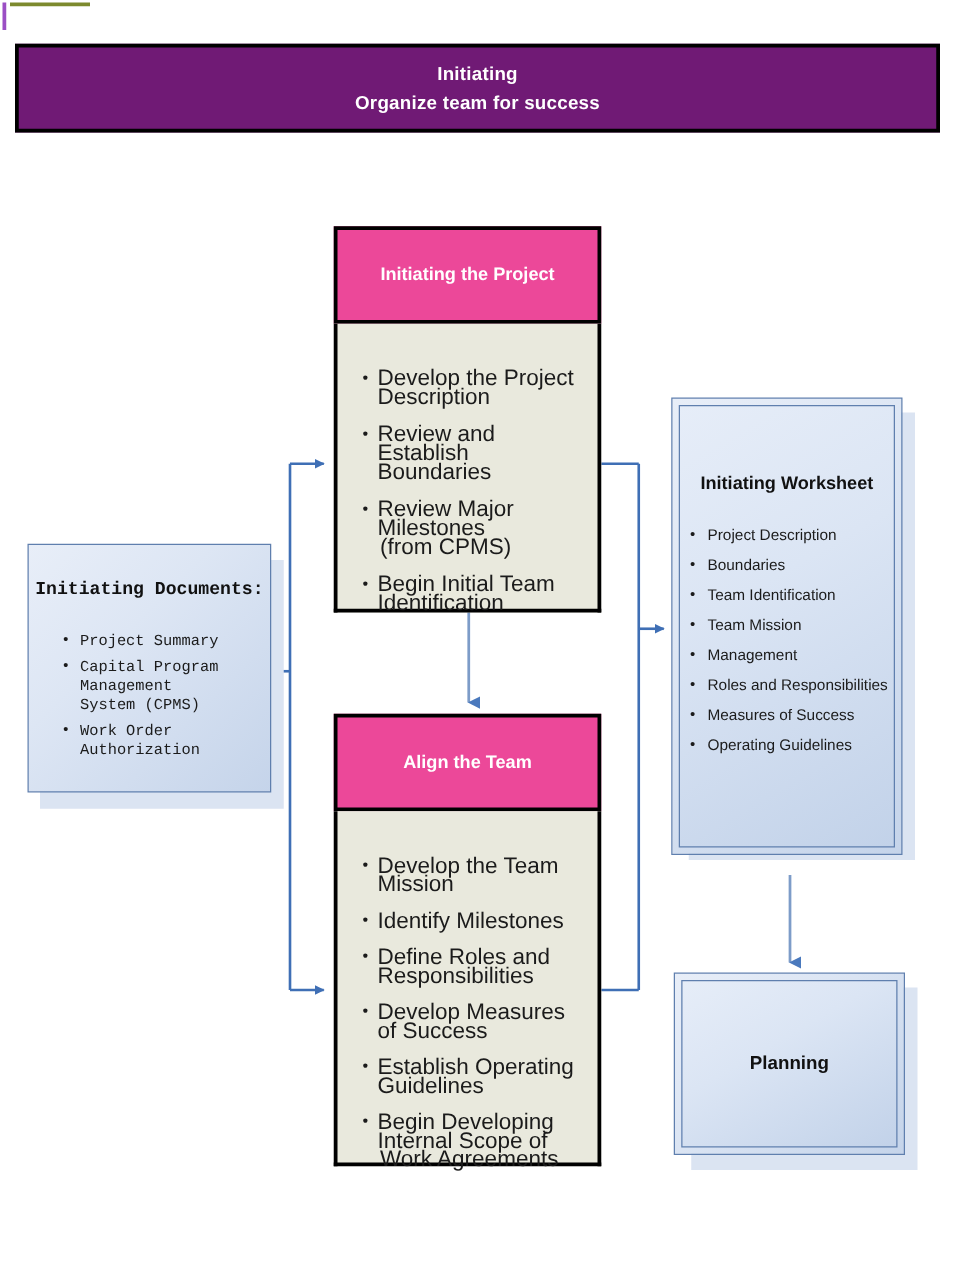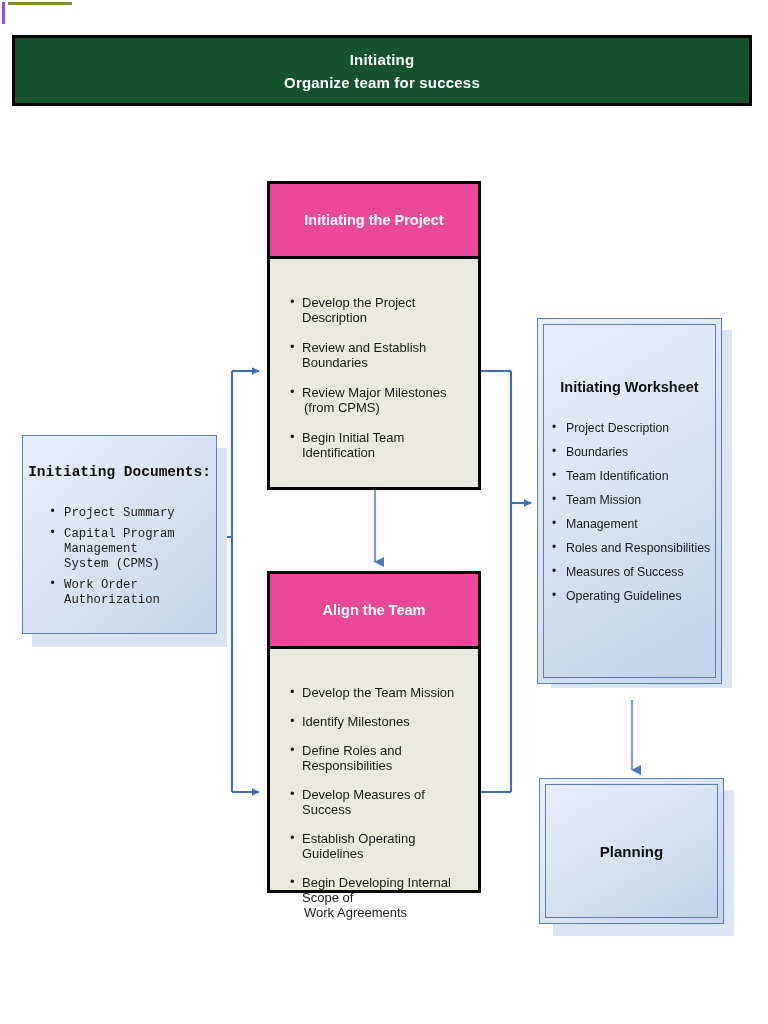--- a/index.html
+++ b/index.html
@@ -28,21 +28,21 @@
     left: 2px; top: 2px;
     width: 3px; height: 22px;
     background: #9b4fc4;
   }
 
   
   #banner {
     position: absolute;
     left: 12px; top: 35px;
     width: 740px; height: 71px;
-    background: #14532d;
+    background: #701a75;
     border: 3px solid #000000;
     box-sizing: border-box;
     display: flex;
     flex-direction: column;
     align-items: center;
     justify-content: center;
     color: #ffffff;
     font-weight: bold;
     font-size: 15px;
     line-height: 23px;
@@ -73,21 +73,21 @@
     box-sizing: border-box;
     padding: 36px 10px 10px 14px;
   }
   .proc-body ul {
     margin: 0;
     padding: 0 0 0 12px;
     list-style: none;
   }
   .proc-body li {
     position: relative;
-    font-size: 13px;
+    font-size: 18px;
     line-height: 15px;
     color: #1b1b1b;
     margin-bottom: 15px;
     padding-left: 6px;
   }
   .proc-body li::before {
     content: "•";
     position: absolute;
     left: -6px;
     top: -1px;
@@ -146,21 +146,21 @@
     top: -1px;
     font-size: 12px;
   }
   .blue-box li .cont { display: block; padding-left: 0; }
 
   
   #box-initiating-project { left: 267px; top: 181px; width: 214px; }
   #box-initiating-project .proc-body { height: 231px; }
 
   #box-align-team { left: 267px; top: 571px; width: 214px; }
-  #box-align-team .proc-body { height: 244px; }
+  #box-align-team .proc-body { height: 284px; }
   #box-align-team .proc-body li { margin-bottom: 14px; }
 
   #shadow-documents { left: 32px; top: 448px; width: 195px; height: 199px; }
   #box-documents { left: 22px; top: 435px; width: 195px; height: 199px; padding: 0; font-family: Liberation Mono, monospace; }
   #box-documents .blue-title { margin: 28px 0 0 0; }
   #box-documents ul { margin-top: 26px; margin-left: 15px; }
   #box-documents li { margin-bottom: 6px; padding-left: 26px; }
   #box-documents li::before { left: 11px; }
 
   #shadow-worksheet { left: 551px; top: 330px; width: 181px; height: 358px; }

